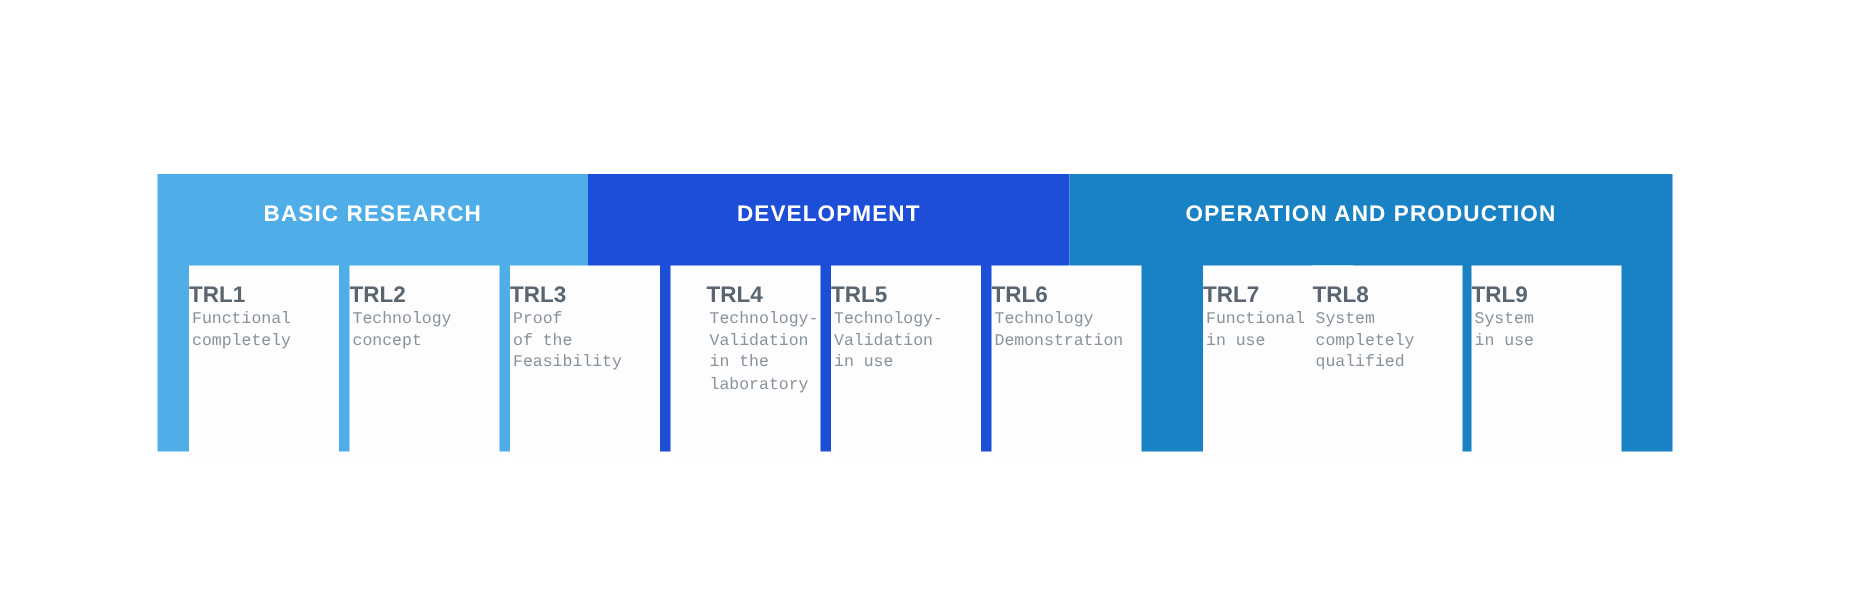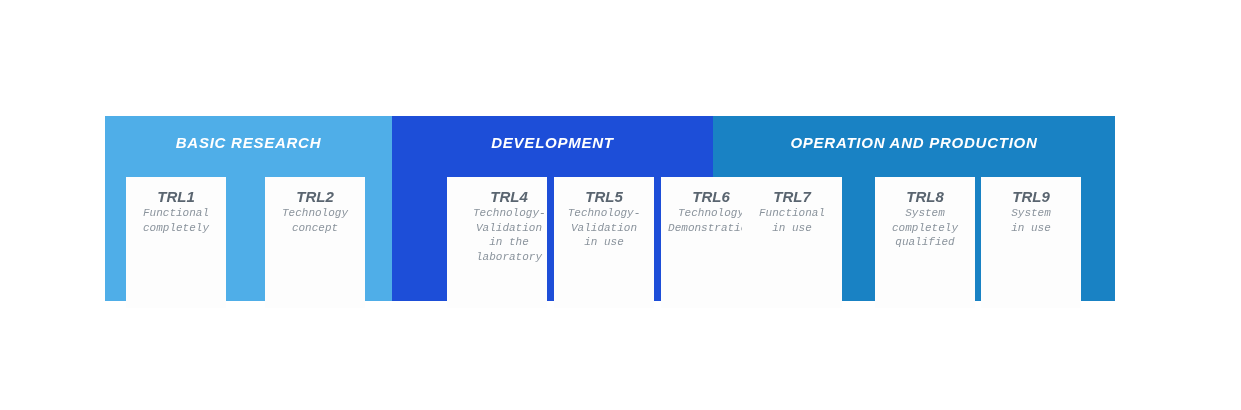--- a/index.html
+++ b/index.html
@@ -2,21 +2,21 @@
 <html><head>
 <meta charset="utf-8">
 <style>
   html,body{margin:0;padding:0;}
   body{
     width:1241px;height:410px;background:#ffffff;
     font-family:"Liberation Sans",sans-serif;
     -webkit-font-smoothing:antialiased;
     overflow:hidden;
   }
-  #stage{position:relative;width:1241px;height:410px;font-style:italic;}
+  #stage{position:relative;width:1241px;height:410px;}
 
   
   #trl-panel{
     position:absolute;left:105px;top:116px;
     width:1010px;height:185px;
   }
   .band{
     position:absolute;top:0;height:185px;
     box-sizing:border-box;
   }
@@ -35,21 +35,20 @@
   
   #cards{
     position:absolute;left:105px;top:177px;
     width:1010px;height:101px;
   }
   .card{
     position:absolute;top:0;
     width:100px;height:131px;
     background:#fdfdfd;
     box-sizing:border-box;
-    text-align:center;
     padding-top:11px;
     overflow:hidden;
   }
   .card-title{
     font-family:"Liberation Sans",sans-serif;
     font-weight:bold;
     font-size:15px;
     color:#5a6570;
     line-height:17px;
     margin:0 0 1px 0;
@@ -82,44 +81,50 @@
       </div>
     </div>
 
   <div id="cards">
 
   <div class="card" style="left: 21px;">
         <div class="card-title">TRL1</div>
         <div class="card-desc">Functional
 completely</div>
       </div>
-      <div class="card" style="left: 128px; margin-left: 32px;">
+      <div class="card" style="left: 128px;">
         <div class="card-title">TRL2</div>
         <div class="card-desc">Technology
 concept</div>
+      </div>
+      <div class="card" style="left: 235px;">
+        <div class="card-title">TRL3</div>
+        <div class="card-desc">Proof
+of the
+Feasibility</div>
       </div>
       <div class="card" style="left: 342px; padding-left: 24px;">
         <div class="card-title">TRL4</div>
         <div class="card-desc">Technology-
 Validation
 in the
 laboratory</div>
       </div>
       <div class="card" style="left: 449px;">
         <div class="card-title">TRL5</div>
         <div class="card-desc">Technology-
 Validation
 in use</div>
       </div>
       <div class="card" style="left: 556px;">
         <div class="card-title">TRL6</div>
         <div class="card-desc">Technology
 Demonstration</div>
       </div>
-      <div class="card" style="left: 637px;">
+      <div class="card" style="left: 697px;">
         <div class="card-title">TRL7</div>
         <div class="card-desc">Functional
 in use</div>
       </div>
       <div class="card" style="left: 770px;">
         <div class="card-title">TRL8</div>
         <div class="card-desc">System
 completely
 qualified</div>
       </div>

